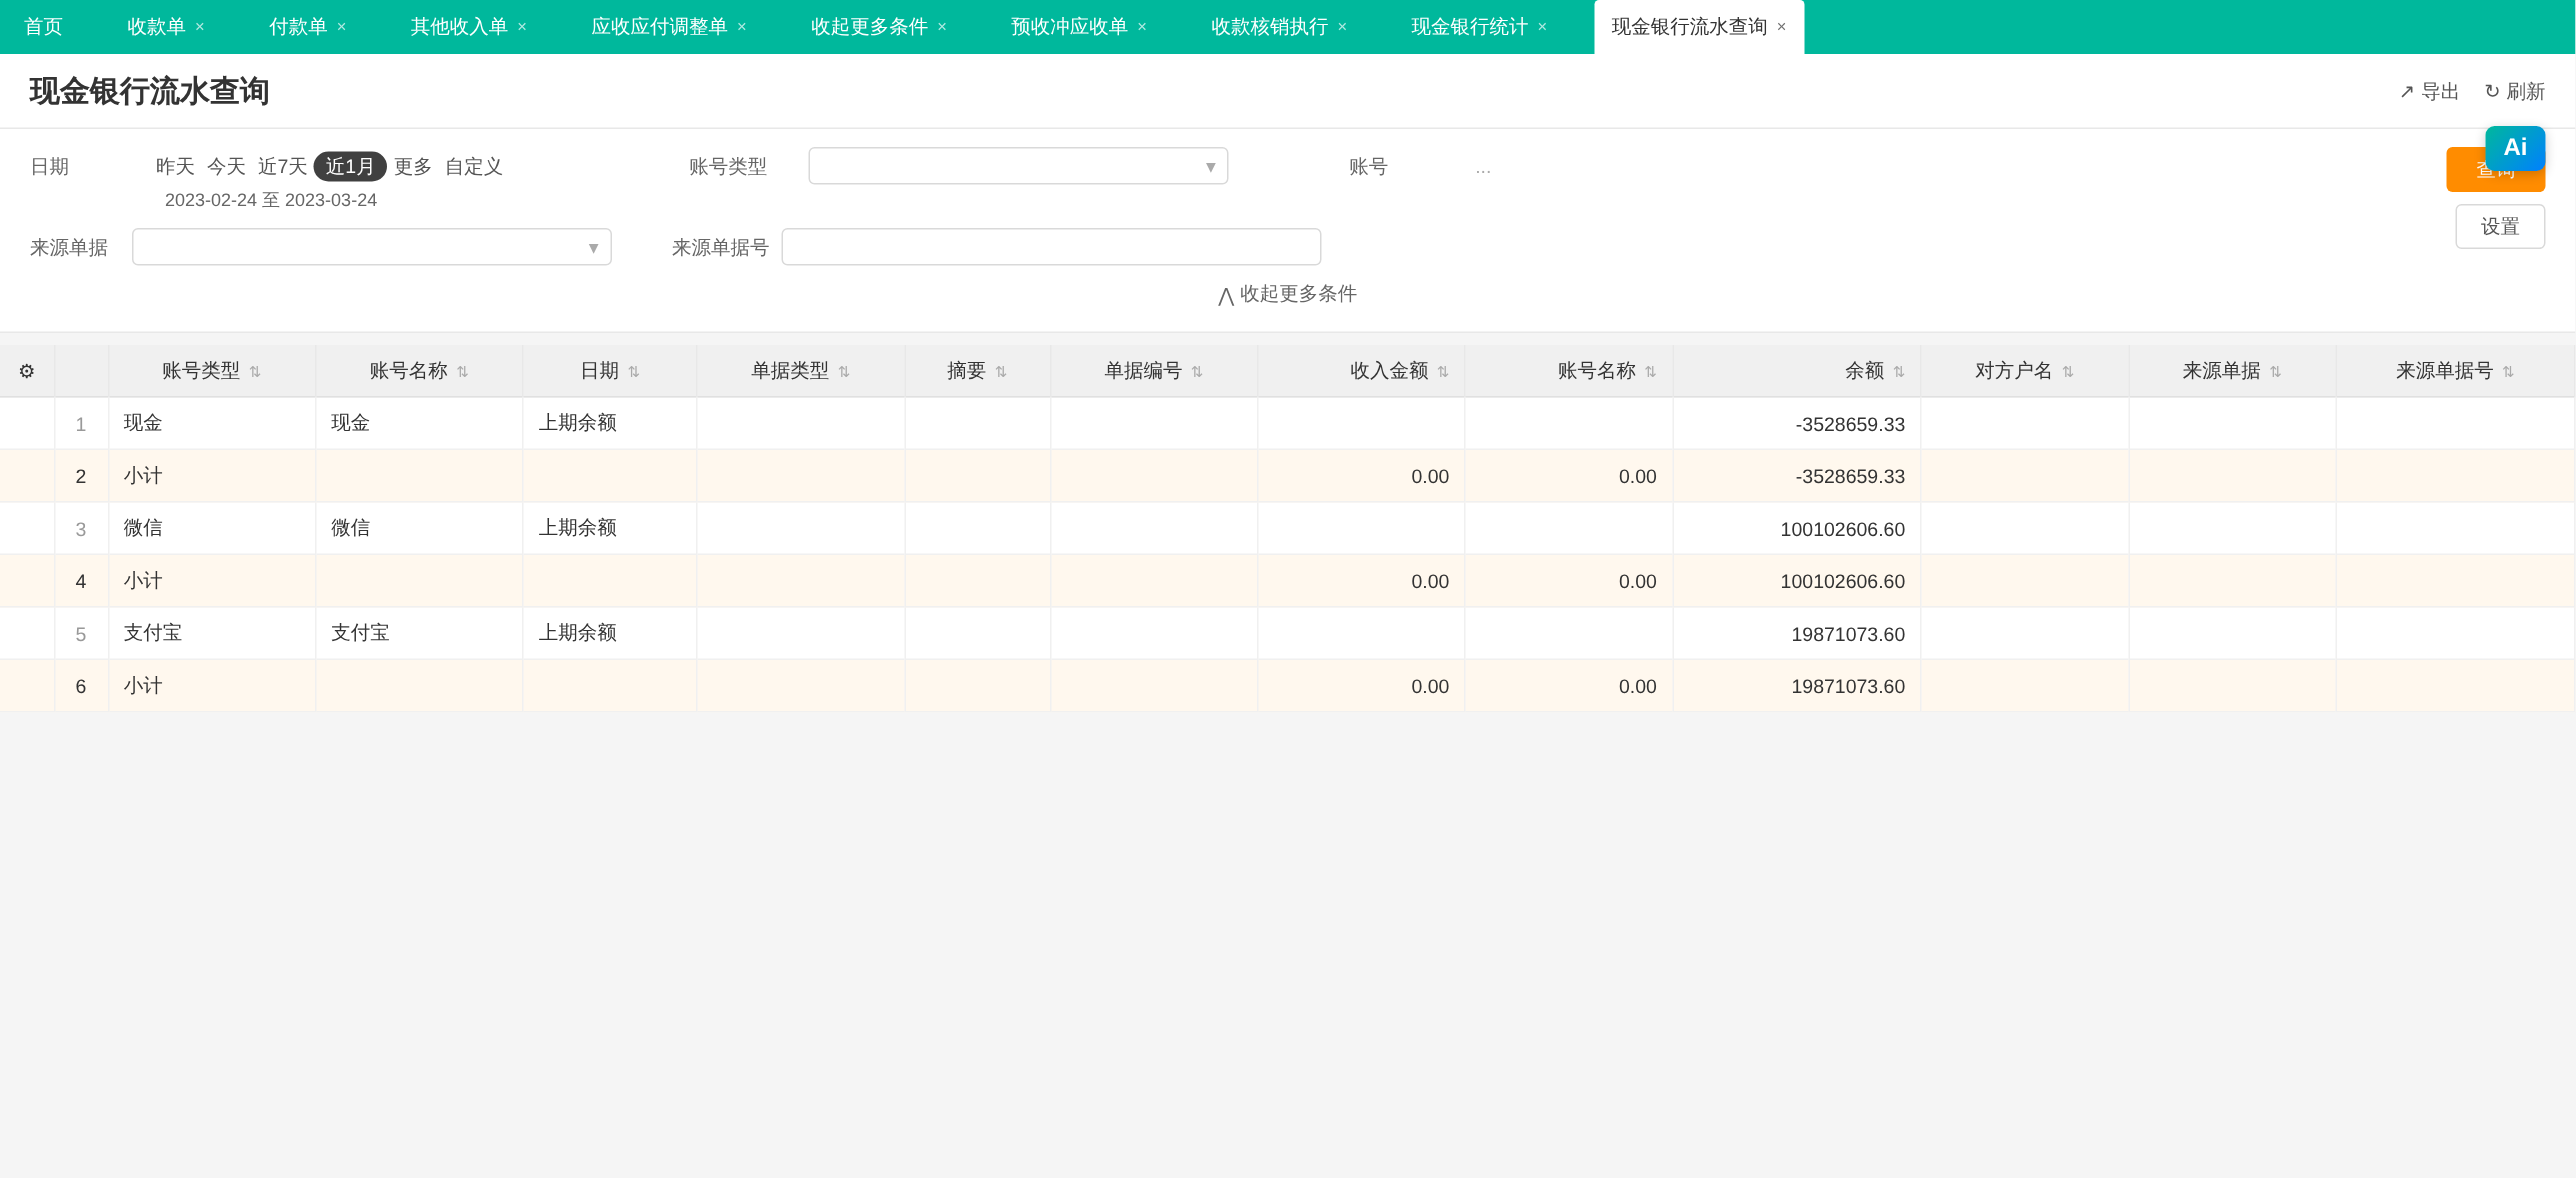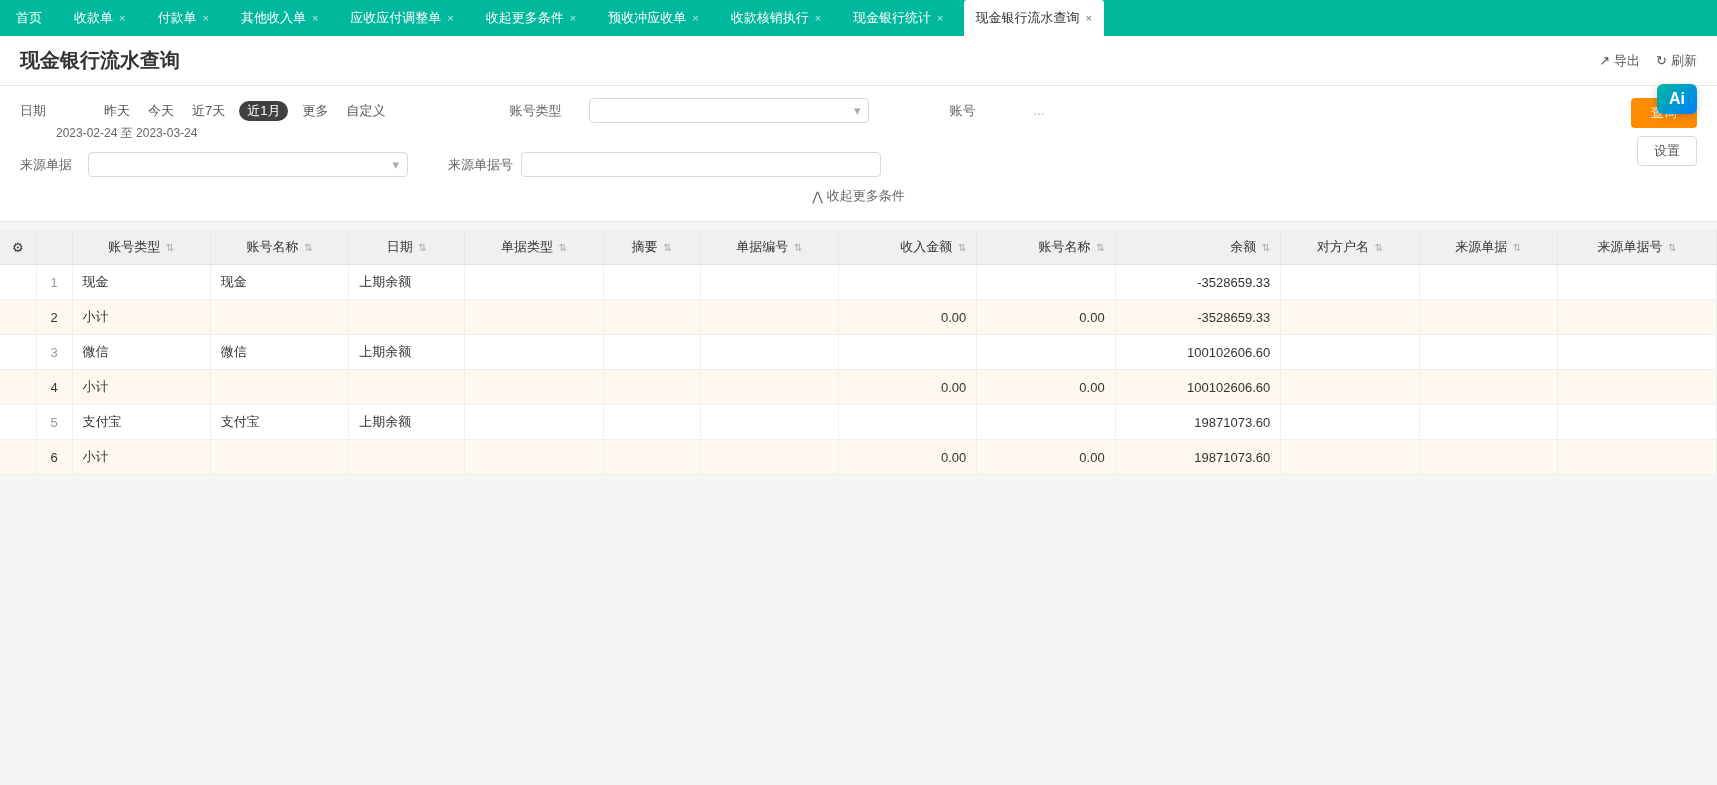--- a/index.html
+++ b/index.html
@@ -5,21 +5,21 @@
     * { box-sizing: border-box; margin: 0; padding: 0; font-family: 'Microsoft YaHei', Arial, sans-serif; font-size: 13px; }
     body { background: #f5f5f5; min-width: 1717px; }
 
     
     .top-nav {
       background: #00b89c;
       display: flex;
       align-items: center;
       height: 36px;
       padding: 0 4px;
-      gap: 8px;
+      gap: 19px;
     }
     .nav-item {
       color: #fff;
       padding: 0 12px;
       height: 36px;
       display: flex;
       align-items: center;
       cursor: pointer;
       white-space: nowrap;
       font-size: 13px;
@@ -79,21 +79,21 @@
       gap: 20px;
     }
     .filter-label {
       color: #666;
       white-space: nowrap;
       min-width: 60px;
     }
     .filter-group {
       display: flex;
       align-items: center;
-      gap: 10px;
+      gap: 0;
     }
     .date-btn {
       color: #555;
       cursor: pointer;
       padding: 1px 4px;
       font-size: 13px;
     }
     .date-btn.active {
       background: #404040;
       color: #fff;
@@ -327,21 +327,21 @@
         <span class="filter-label">账号类型</span>
         <div class="filter-select" style="min-width:280px;">
           <span>&nbsp;</span>
           <span class="arrow">▾</span>
         </div>
         <span style="width:40px;"></span>
         <span class="filter-label">账号</span>
         <span class="filter-dots">...</span>
       </div>
 
-      <div style="margin-left:32px; margin-top:-8px; margin-bottom:10px;">
+      <div style="margin-left:86px; margin-top:-8px; margin-bottom:10px;">
         <span class="date-range">2023-02-24 至 2023-03-24</span>
       </div>
 
       <div class="filter-source-row">
         <div class="filter-source-group">
           <span class="filter-label">来源单据</span>
           <div class="filter-select" style="min-width:320px;">
             <span>&nbsp;</span>
             <span class="arrow">▾</span>
           </div>

